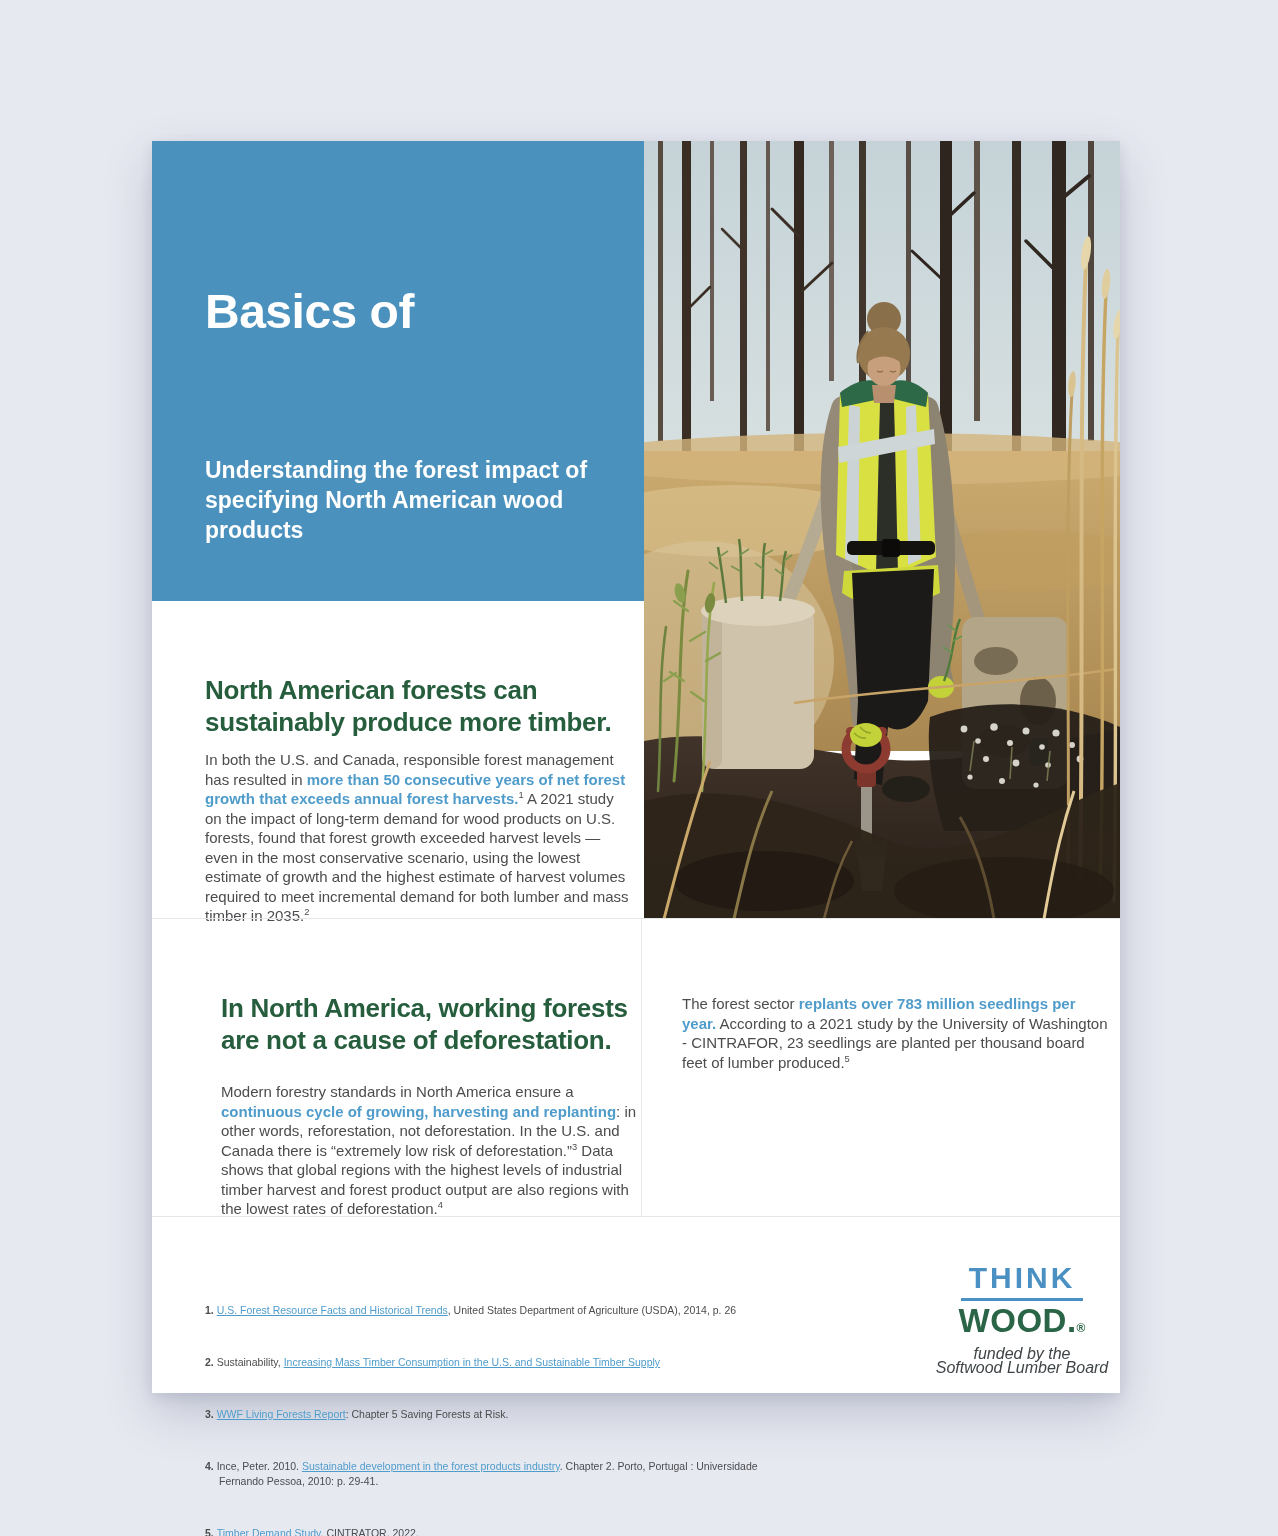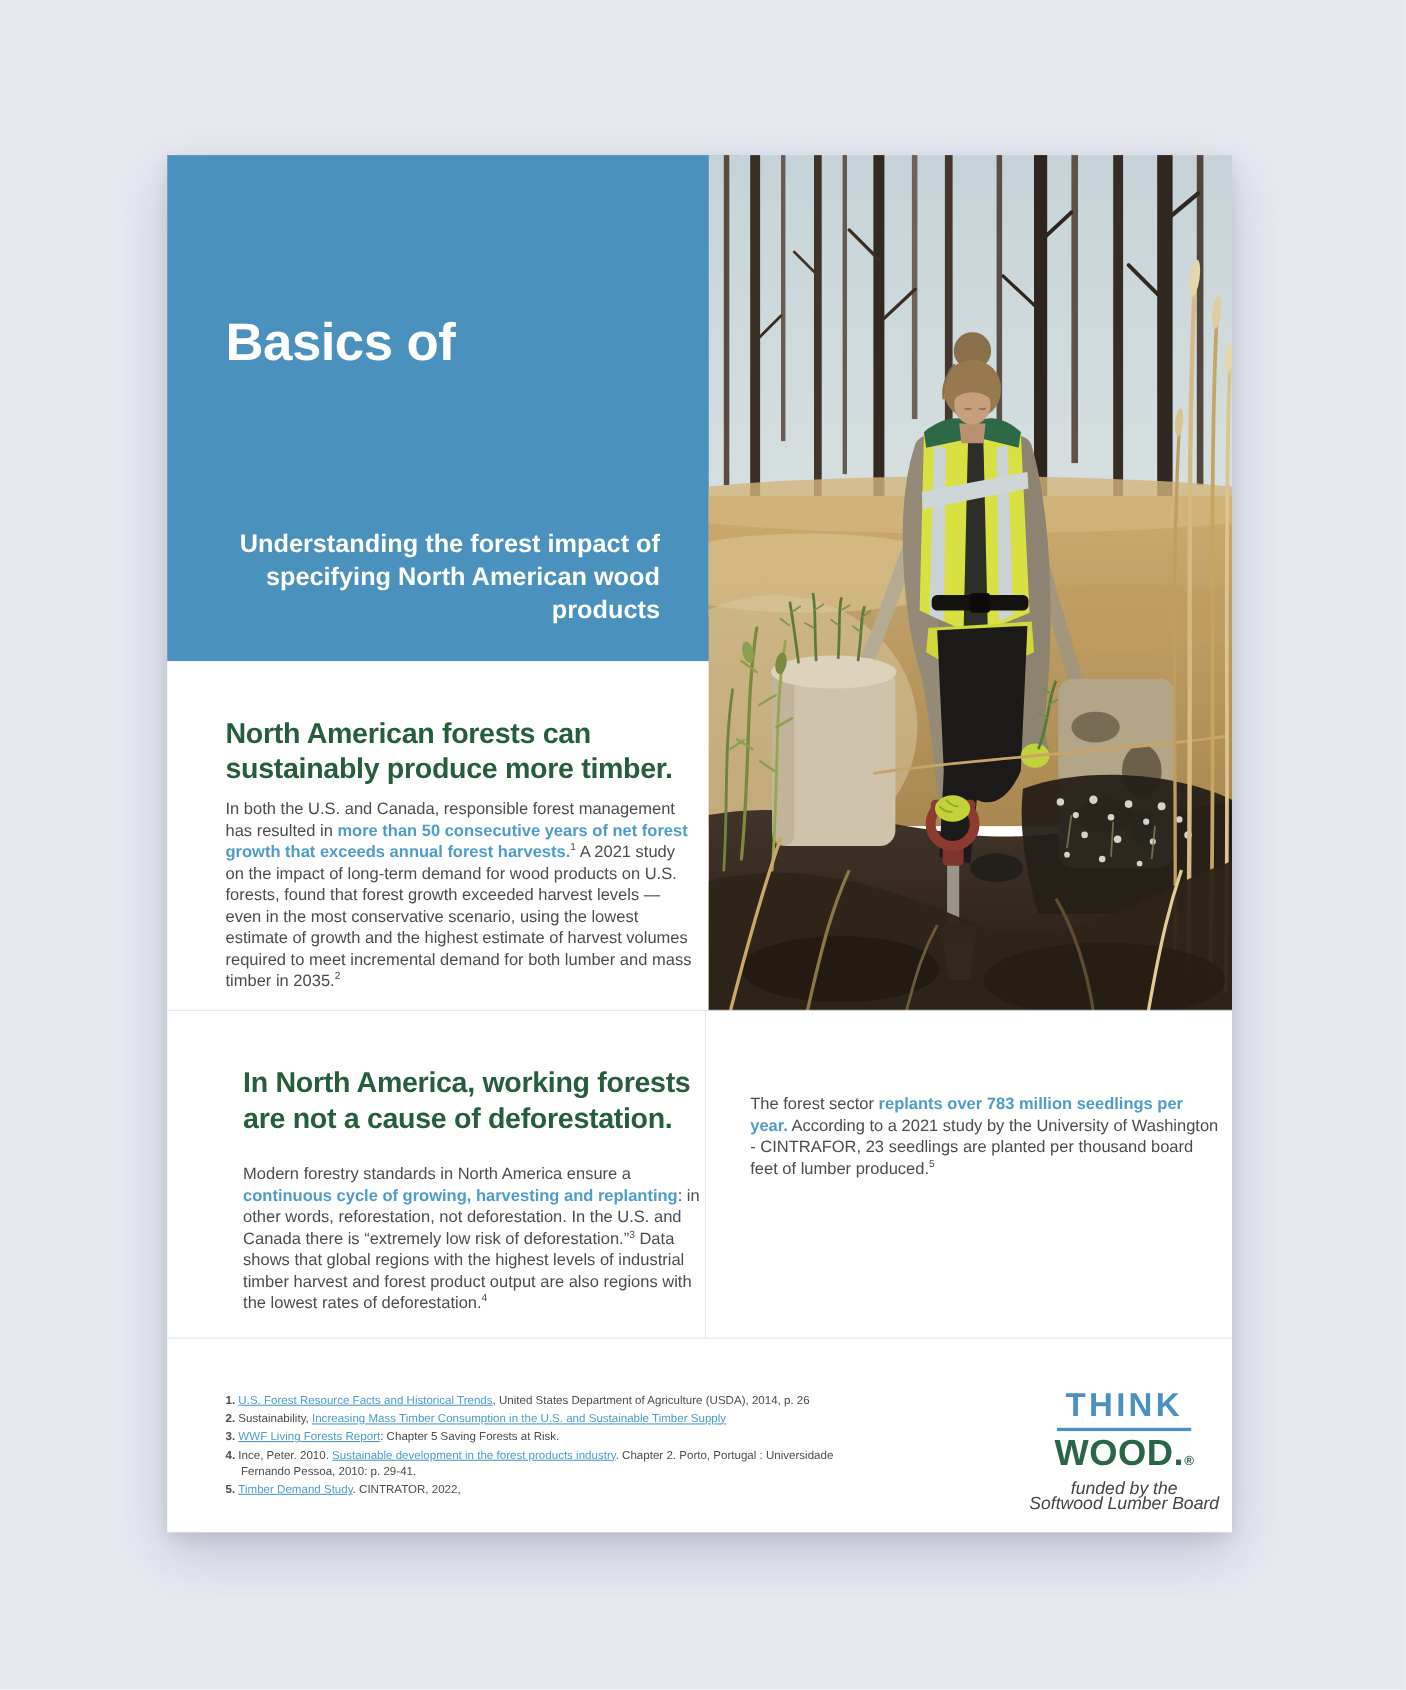--- a/index.html
+++ b/index.html
@@ -31,30 +31,30 @@
     position:absolute;left:0;top:0;width:520px;height:460px;
     background:var(--hero-blue);
   }
   .title{
     position:absolute;left:53px;top:143px;
     font-size:48px;line-height:55px;font-weight:bold;letter-spacing:-.5px;
   }
   .title .t-white{display:block;color:#ffffff;}
   .title .t-green{display:block;color:var(--title-green);width:330px;}
   .subtitle{
-    position:absolute;left:53px;top:338px;width:395px;
-    color:#ffffff;font-size:23px;line-height:30px;font-weight:bold;text-align:right;
+    position:absolute;left:53px;top:314px;width:395px;
+    color:#ffffff;font-size:23px;line-height:30px;font-weight:bold;
   }
   
   .photo{position:absolute;left:492px;top:0;width:476px;height:778px;overflow:hidden;}
   .photo svg{display:block;width:476px;height:778px;}
   
   .sec h2{
     color:var(--heading-green);font-size:26px;line-height:32px;
-    letter-spacing:-.3px;font-weight:bold;
+    letter-spacing:-.3px;font-weight:bold;margin-top:24px;
   }
   .sec p{
     color:var(--body-text);font-size:15px;line-height:19.5px;
   }
   .sec1{position:absolute;left:53px;top:509px;width:438px;}
   .sec1 p{margin-top:12px;width:424px;}
   .sec2{position:absolute;left:69px;top:827px;width:438px;}
   .sec3{position:absolute;left:530px;top:827px;width:432px;}
   .sec2 p{margin-top:26px;width:432px;}
   .sec3 p{margin-top:26px;width:430px;}
@@ -64,21 +64,21 @@
   .h-div{position:absolute;left:0;width:968px;height:1px;background:var(--divider);}
   .h-div1{top:777px;}
   .h-div2{top:1075px;}
   .v-div{position:absolute;left:489px;top:777px;width:1px;height:298px;background:var(--divider);}
   
   .footnotes{
     position:absolute;left:53px;top:1125px;width:600px;
     list-style:none;color:var(--body-text);
     font-size:10.5px;line-height:15px;
   }
-  .footnotes li{padding-left:14px;text-indent:-14px;margin-bottom:1.5px;}
+  .footnotes li{padding-left:14px;text-indent:-14px;margin-bottom:1.5px;margin-top:37px;}
   .seg-num{font-weight:bold;}
   .seg-link{color:var(--link-blue);text-decoration:underline;cursor:pointer;}
   .logo{
     position:absolute;left:772px;top:1120px;width:196px;text-align:center;
   }
   .logo-think{
     color:var(--logo-blue);font-size:30px;font-weight:bold;letter-spacing:3px;
   }
   .logo-rule{width:122px;height:2.5px;background:var(--logo-blue);margin:3px auto 1px auto;}
   .logo-wood{

